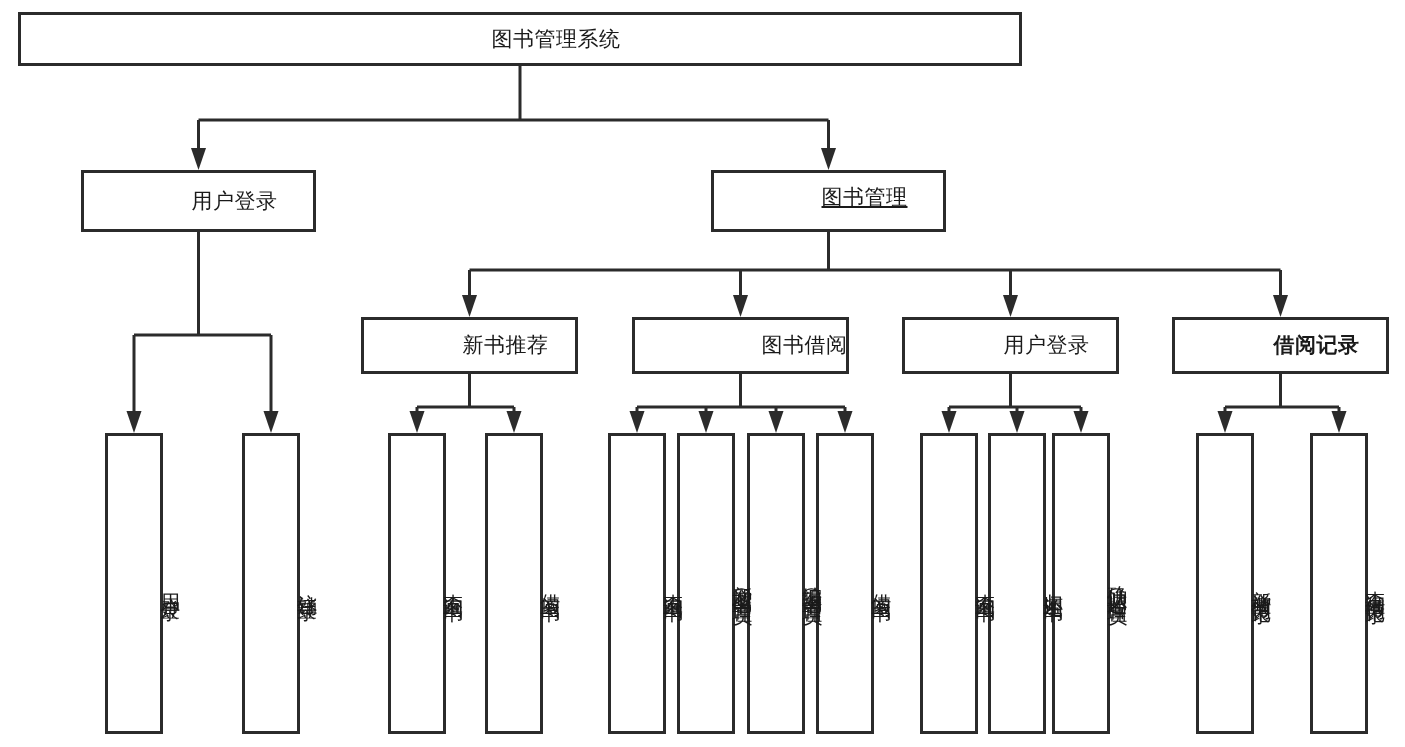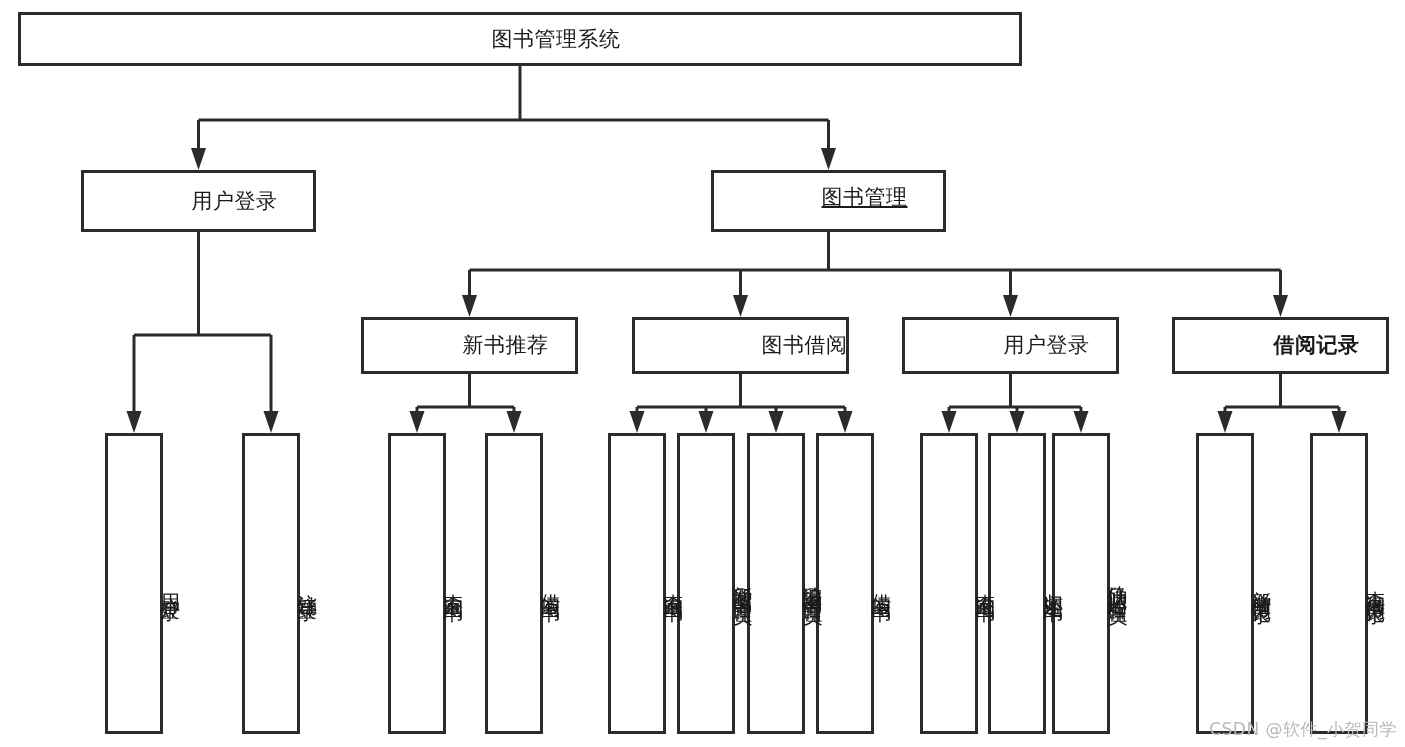--- a/index.html
+++ b/index.html
@@ -188,14 +188,13 @@
       <div class="node-label vertical" style="left: 677px; top: 433px; width: 58px; height: 301px;">新增图书（管理员）</div>
       <div class="node-label vertical" style="left: 747px; top: 433px; width: 58px; height: 301px;">编辑图书（管理员）</div>
       <div class="node-label vertical" style="left: 816px; top: 433px; width: 58px; height: 301px;">借阅图书</div>
       <div class="node-label vertical" style="left: 920px; top: 433px; width: 58px; height: 301px;">查询图书</div>
       <div class="node-label vertical" style="left: 988px; top: 433px; width: 58px; height: 301px;">归还图书</div>
       <div class="node-label vertical" style="left: 1052px; top: 433px; width: 58px; height: 301px;">确认归还（管理员）</div>
       <div class="node-label vertical" style="left: 1196px; top: 433px; width: 58px; height: 301px;">新增借阅记录</div>
       <div class="node-label vertical" style="left: 1310px; top: 433px; width: 58px; height: 301px;">查询借阅记录</div>
     </div>
 
-  <div id="watermark">CSDN @软件_小贺同学</div>
 </div>
 
 </body></html>

